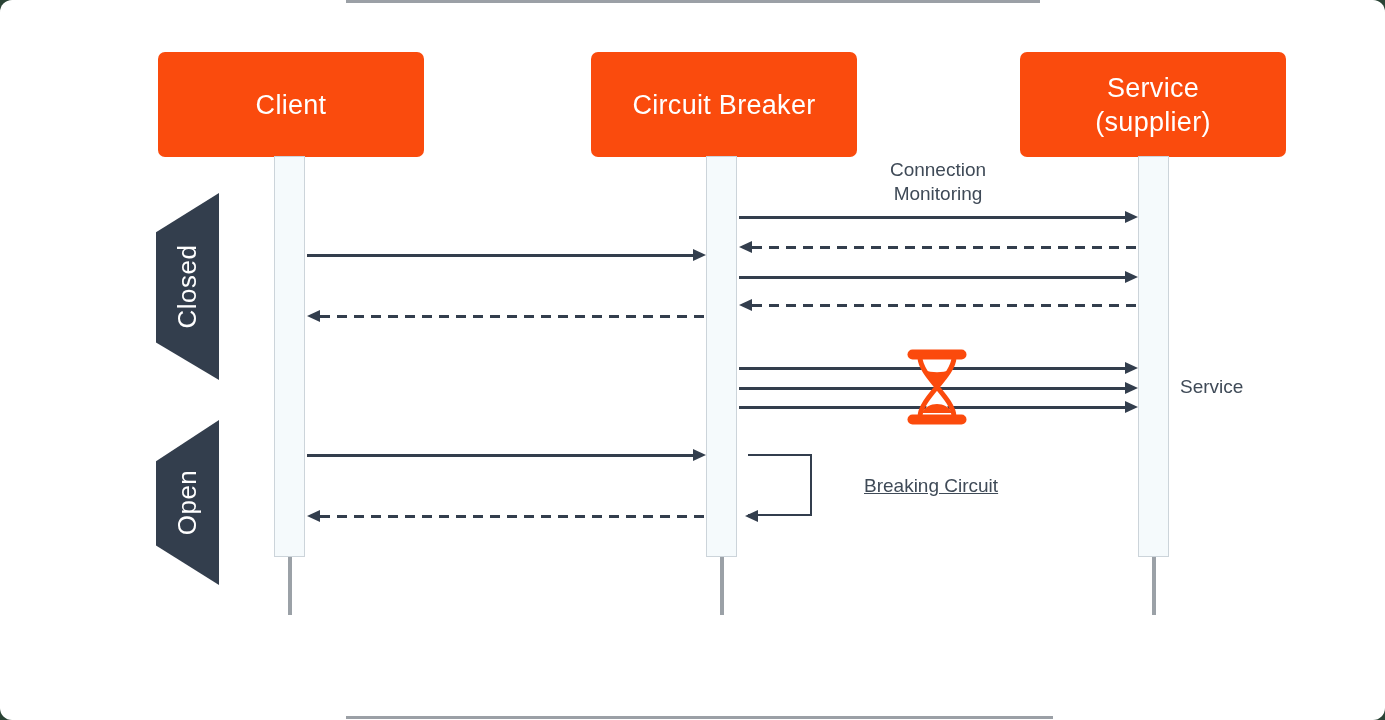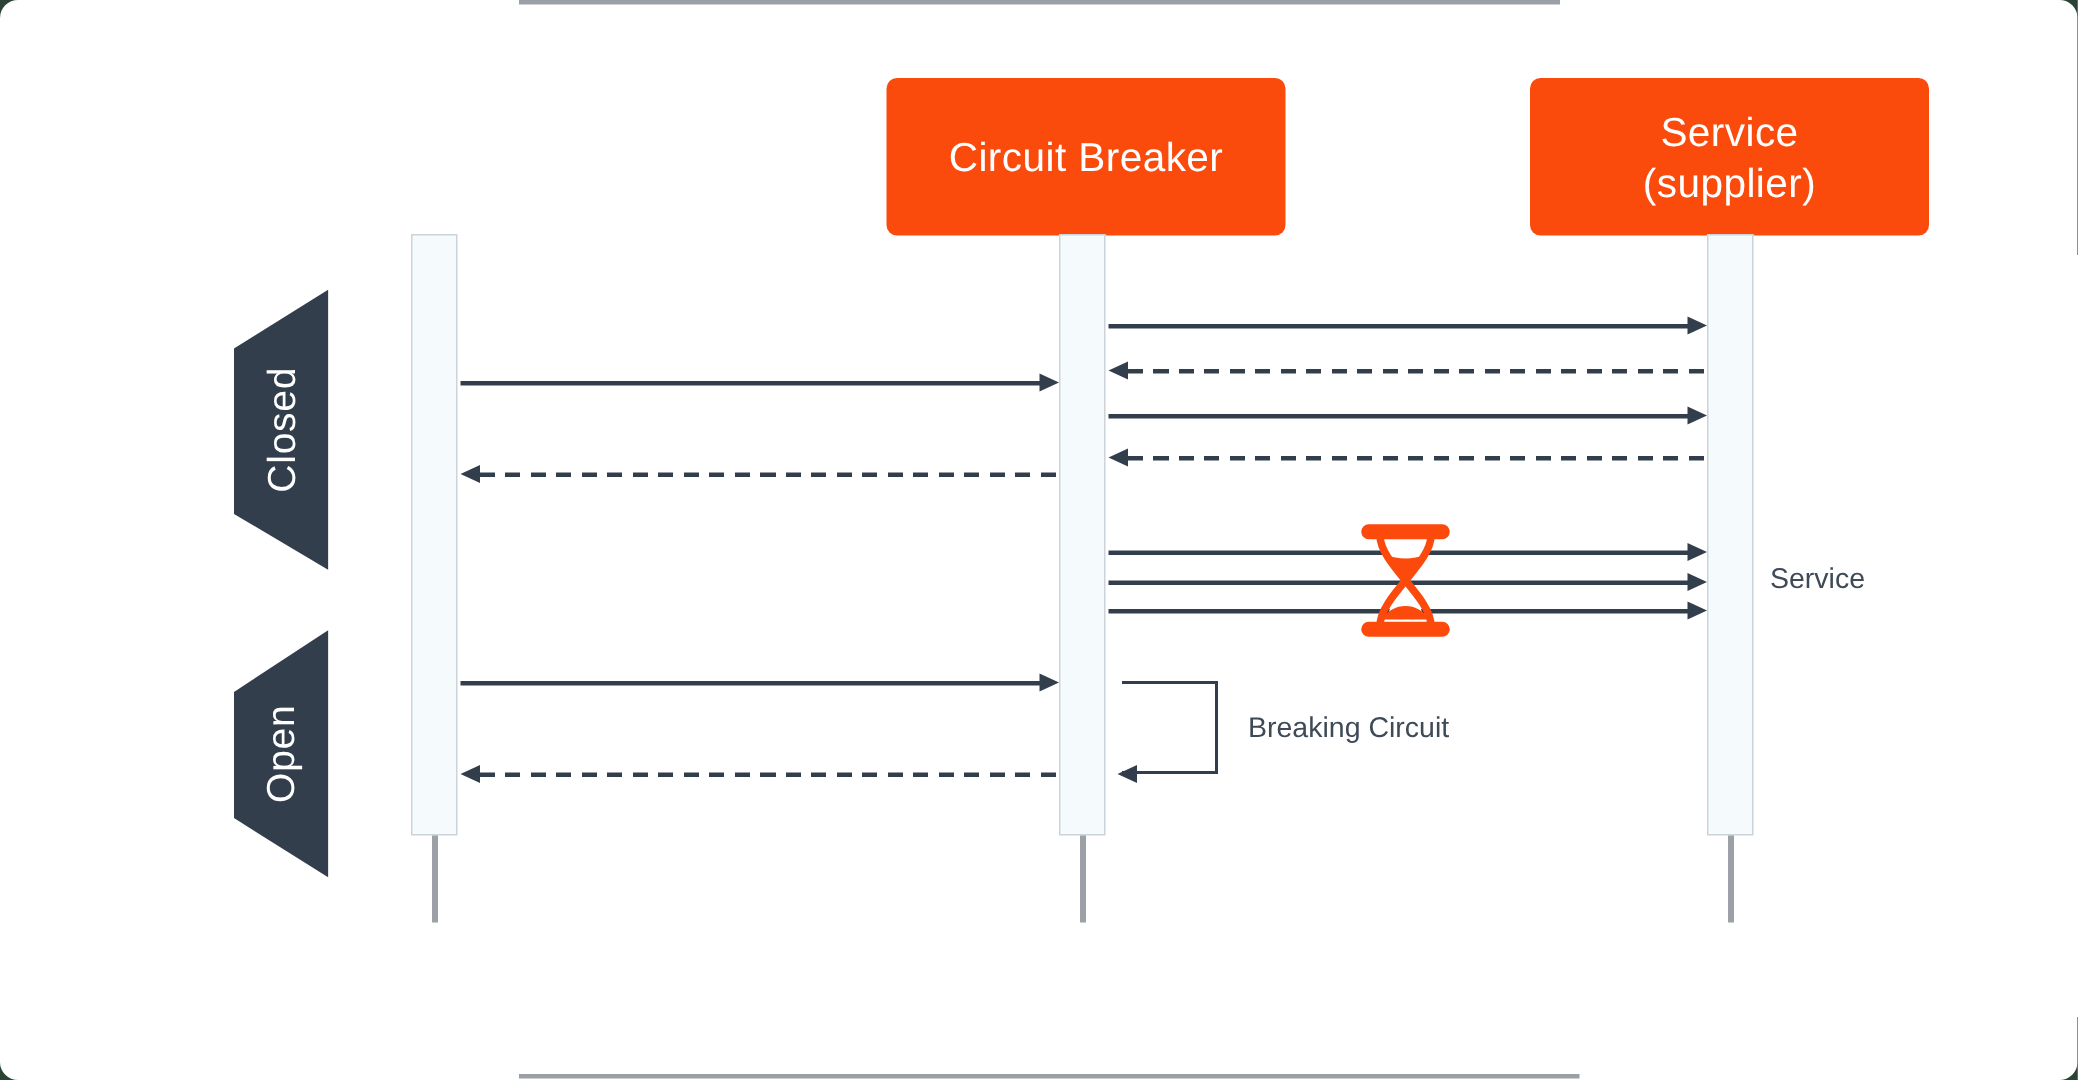--- a/index.html
+++ b/index.html
@@ -69,33 +69,34 @@
   .loop {
     position:absolute; left:748px; top:454px; width:64px; height:62px;
     border:2.5px solid #333e4d; border-left:none; box-sizing:border-box;
   }
   .loop-head { left:745px; top:510px; }
 
   
   .note { position:absolute; color:#3f4a57; font-size:19px; }
   #note-connection { left:858px; top:158px; width:160px; text-align:center; line-height:24px; }
   #note-timeouts   { left:1180px; top:376px; }
-  #note-breaking   { left:832px;  top:475px; }
+  #note-breaking   { left:864px;  top:475px;text-decoration:underline; }
 
   
   #hourglass { position:absolute; left:906px; top:348px; }
 </style>
 </head>
 <body>
 
 <div class="stage">
 
   <div class="frame-line top"></div>
   <div class="frame-line bottom"></div>
 
+  <div class="actor" id="actor-client">Client</div>
   <div class="actor" id="actor-service">Service
 (supplier)</div>
   <div class="actor" id="actor-cb">Circuit Breaker</div>
 
   <div class="activation" id="act-client"></div>
   <div class="activation" id="act-cb"></div>
   <div class="activation" id="act-service"></div>
 
   <div class="tail" id="tail-client"></div>
   <div class="tail" id="tail-cb"></div>
@@ -142,16 +143,17 @@
 
   <div class="line-solid l-solid" style="top:454px"></div>
   <div class="head right l-head-right" style="top:449px"></div>
 
   <div class="loop"></div>
   <div class="head left loop-head"></div>
 
   <div class="line-dashed l-dashed" style="top:515px"></div>
   <div class="head left l-head-left" style="top:510px"></div>
 
+  <div class="note" id="note-connection">Connection Monitoring</div>
   <div class="note" id="note-timeouts">Service</div>
   <div class="note" id="note-breaking">Breaking Circuit</div>
 
 </div>
 
 </body></html>

